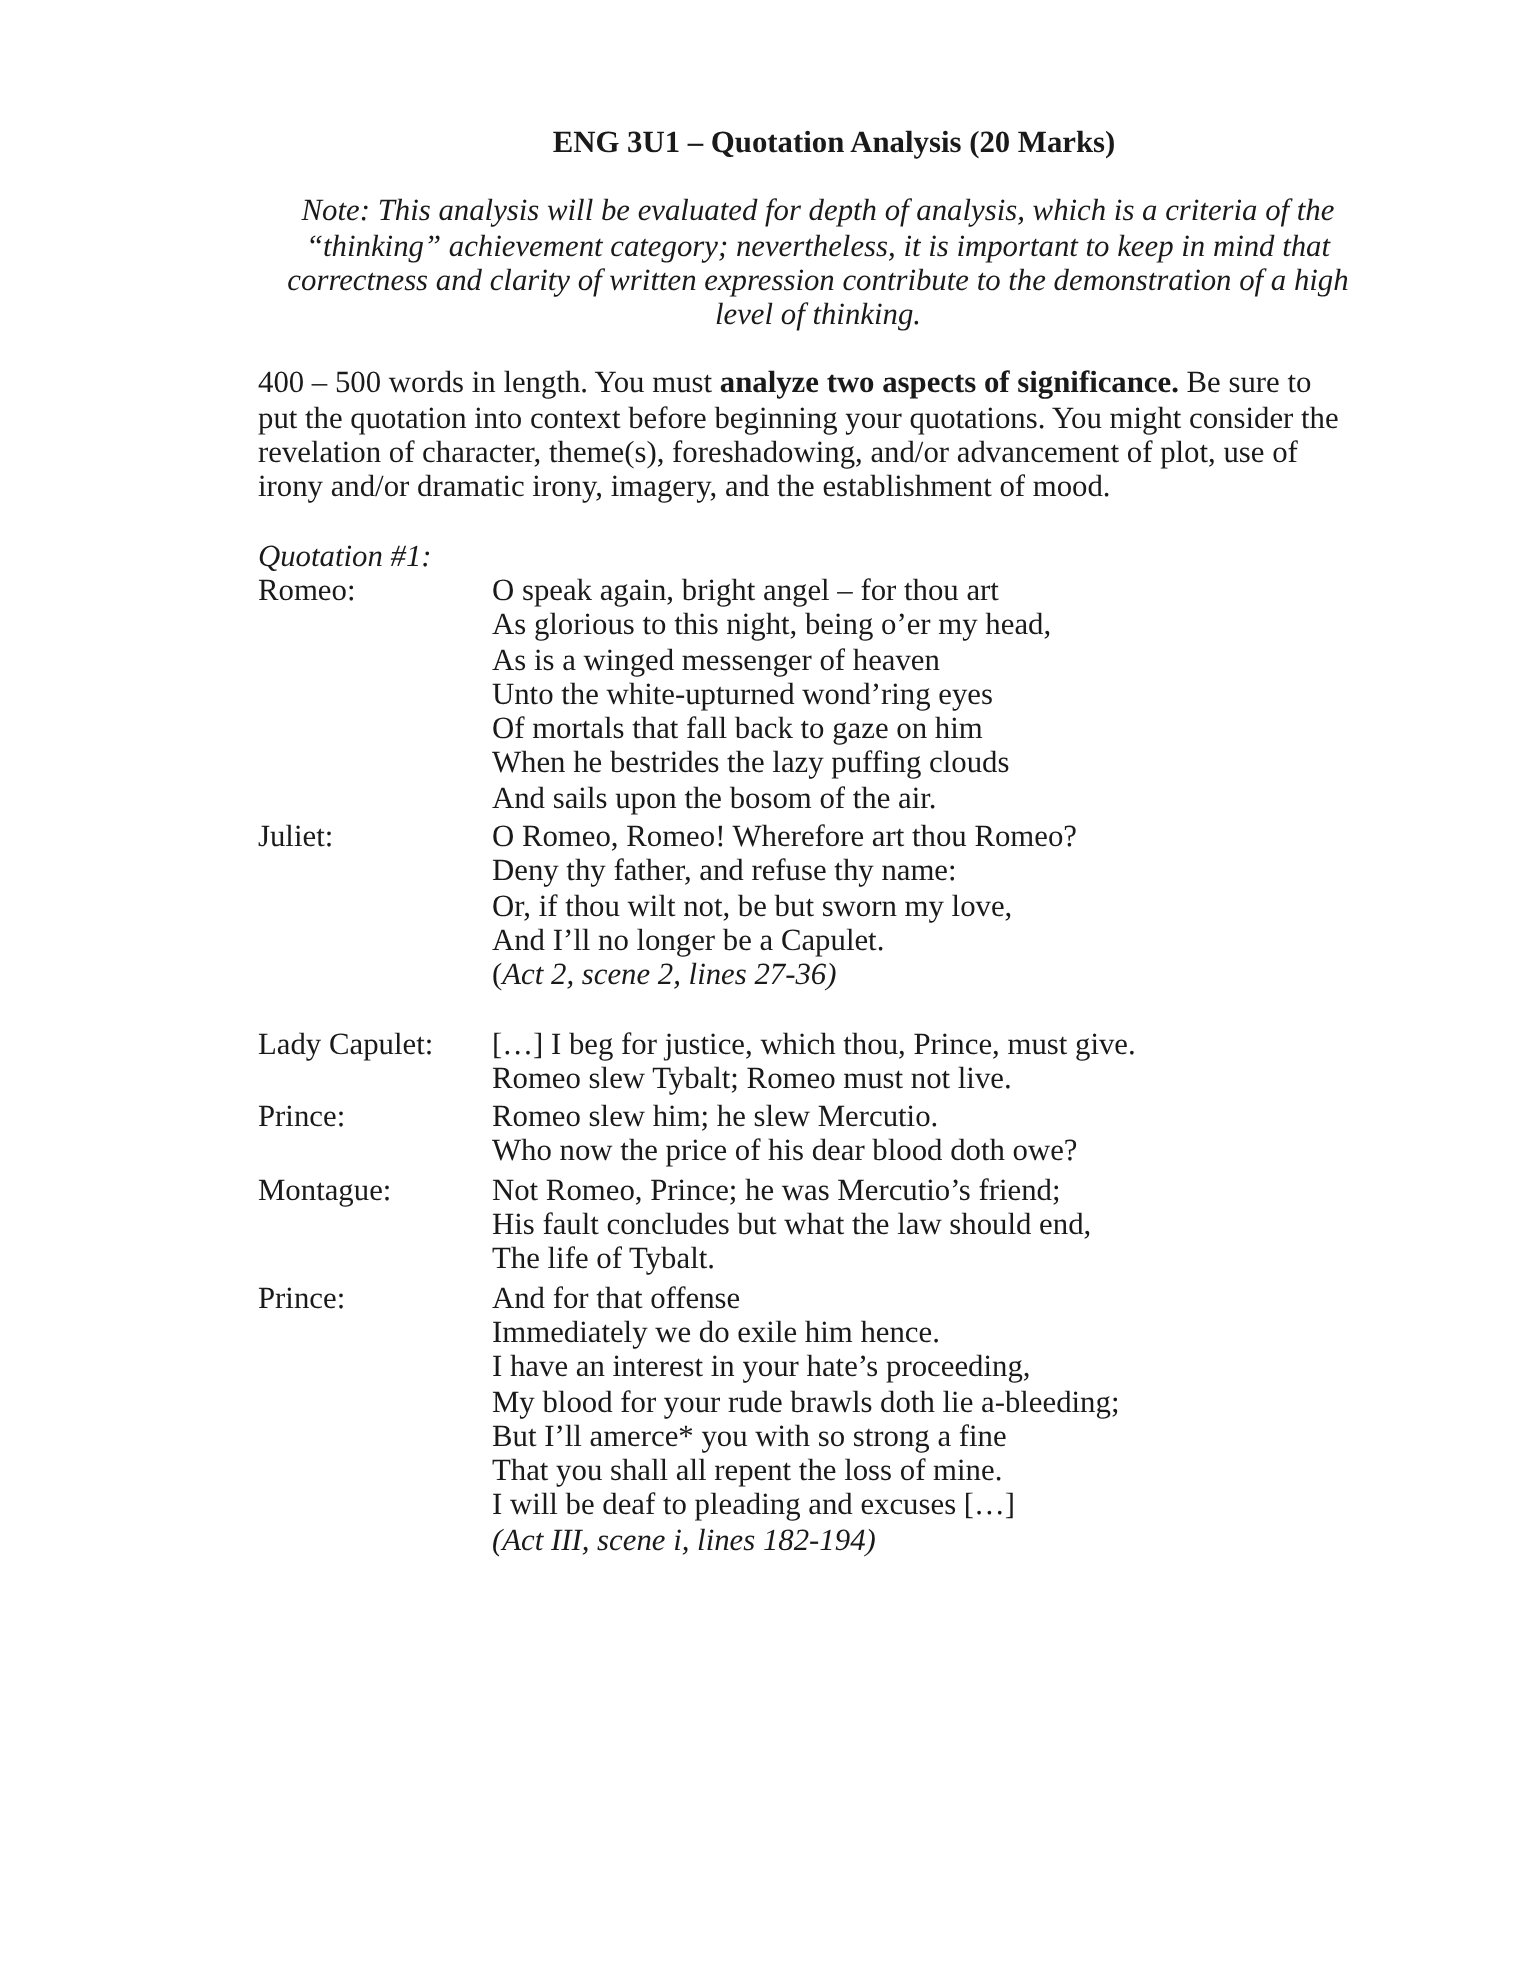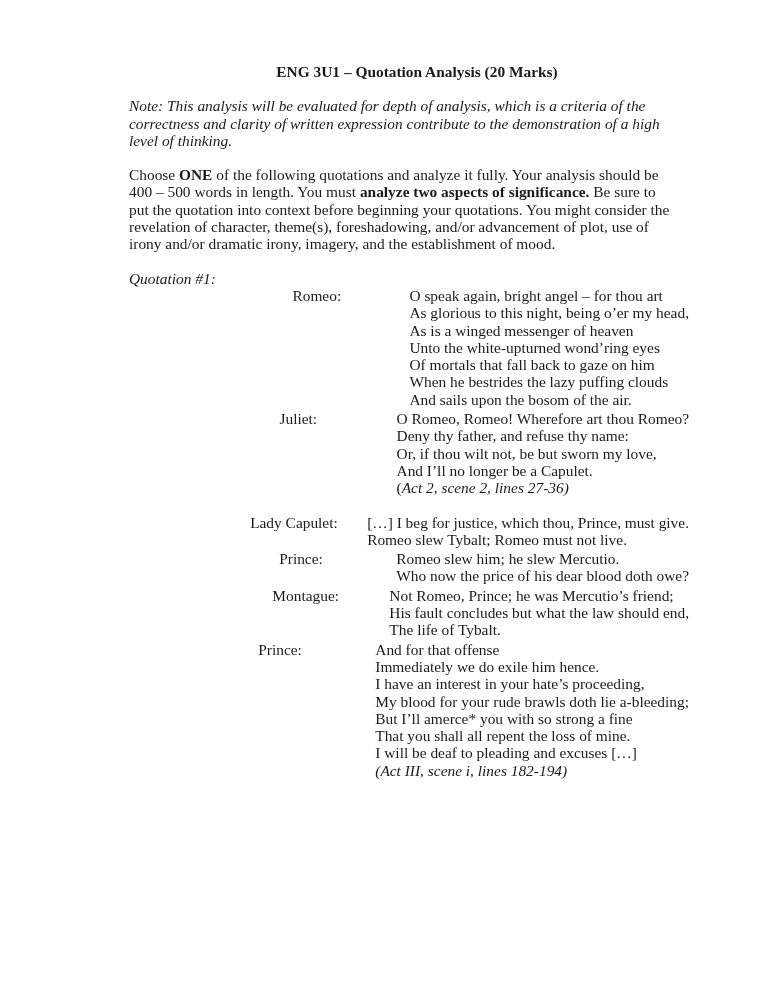--- a/index.html
+++ b/index.html
@@ -26,35 +26,35 @@
     .title {
       text-align: center;
       font-weight: bold;
       margin: 0 0 0 28px;
       width: 520px;
     }
     .note {
       font-style: italic;
       margin-top: 17px;
       white-space: nowrap;
+      text-align: center;
     }
     .instructions {
       margin-top: 17px;
       white-space: nowrap;
     }
     .instructions b { font-weight: bold; }
     .quote-heading {
       font-weight: normal;
       font-style: italic;
     }
     .quotation { margin-top: 17px; }
     .speech {
       display: flex;
       align-items: flex-start;
-      justify-content: flex-end;
     }
     .speech + .speech { margin-top: 2px; }
     .speaker {
       width: 117px;
       flex: 0 0 117px;
     }
     .lines {
       white-space: nowrap;
     }
     .line { display: block; }
@@ -63,26 +63,26 @@
   </style>
 </head>
 <body>
 
 <div class="page">
 
   <div class="title">ENG 3U1 – Quotation Analysis (20 Marks)</div>
 
   <div class="note">
     <span class="line">Note: This analysis will be evaluated for depth of analysis, which is a criteria of the</span>
+    <span class="line">“thinking” achievement category; nevertheless, it is important to keep in mind that</span>
     <span class="line">correctness and clarity of written expression contribute to the demonstration of a high</span>
     <span class="line">level of thinking.</span>
   </div>
 
   <div class="instructions">
-    <span class="line"><span>Choose </span><b>ONE</b><span> of the following quotations and analyze it fully. Your analysis should be</span></span>
     <span class="line"><span>400 – 500 words in length.  You must </span><b>analyze two aspects of significance.</b><span>  Be sure to</span></span>
     <span class="line">put the quotation into context before beginning your quotations. You might consider the</span>
     <span class="line">revelation of character, theme(s), foreshadowing, and/or  advancement of plot, use of</span>
     <span class="line">irony and/or dramatic irony, imagery, and the establishment of mood.</span>
   </div>
 
   <div class="quotation">
     <div class="quote-heading">Quotation #1:</div>
 
     <div class="speech">

